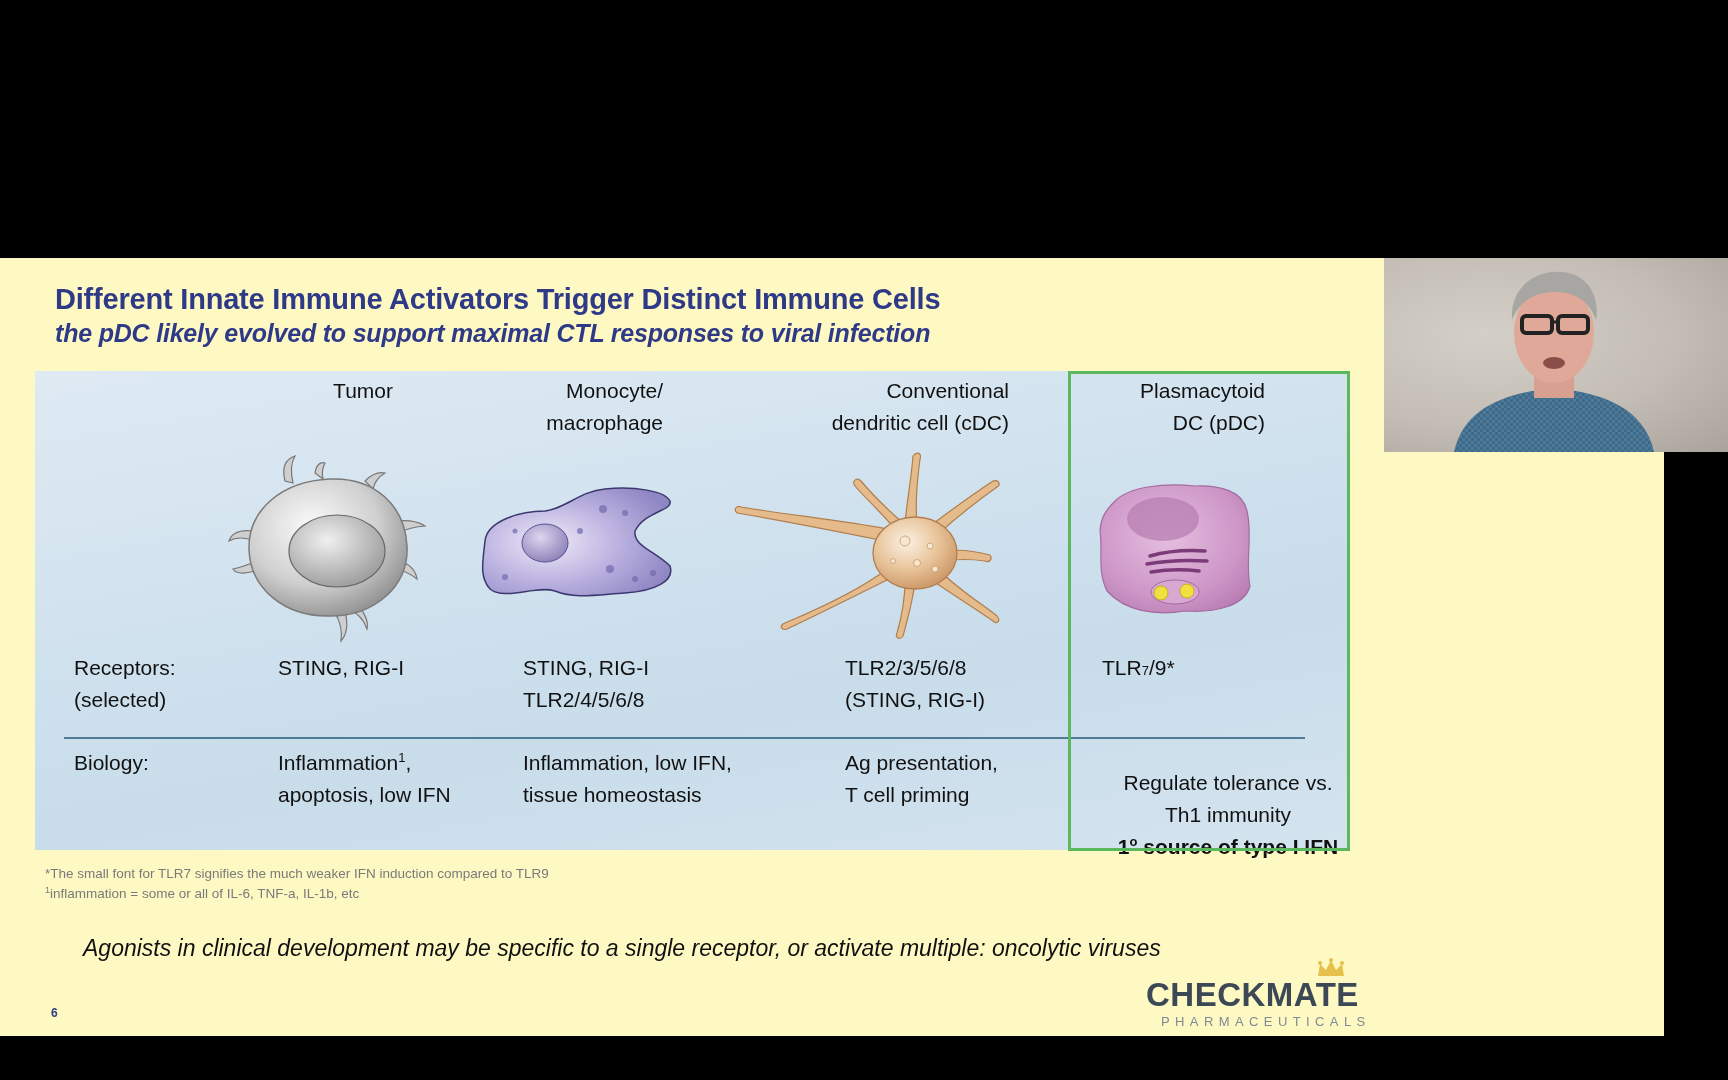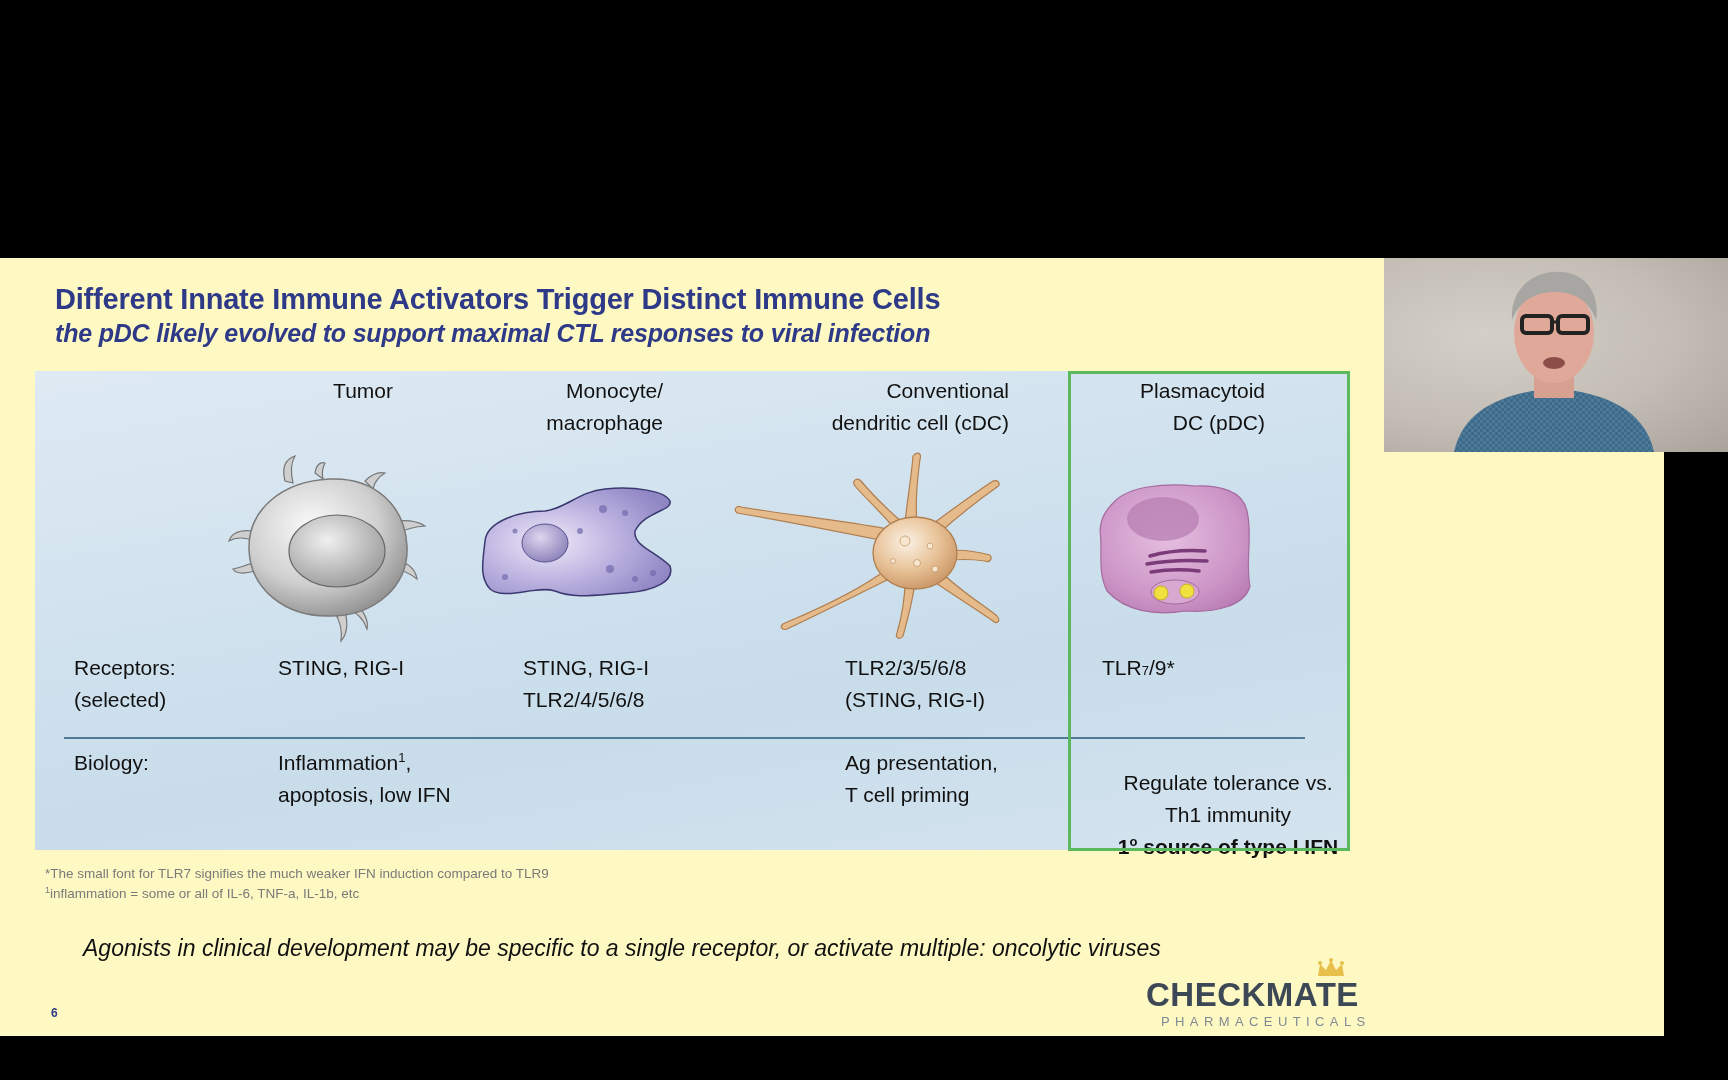--- a/index.html
+++ b/index.html
@@ -172,20 +172,24 @@
     <div class="cell-text" style="left:1067px; top:281px;">
       <span>TLR</span><span class="sub7">7</span><span>/9*</span>
     </div>
 
     <div class="divider" style="left:29px; top:366px; width:1241px;"></div>
 
     <div class="cell-text" style="left:243px; top:376px;">
       <div><span>Inflammation</span><span class="sup">1</span><span>,</span></div>
       <div>apoptosis, low IFN</div>
     </div>
+    <div class="cell-text" style="left:488px; top:376px;">
+      <div>Inflammation, low IFN,</div>
+      <div>tissue homeostasis</div>
+    </div>
     <div class="cell-text" style="left:810px; top:376px;">
       <div>Ag presentation,</div>
       <div>T cell priming</div>
     </div>
     <div class="cell-text" style="left:1068px; top:396px; width:250px; text-align:center;">
       <div>Regulate tolerance vs.</div>
       <div>Th1 immunity</div>
       <div style="font-weight:bold;"><span>1</span><span class="sup">o</span><span> source of type I IFN</span></div>
     </div>
   </div>

